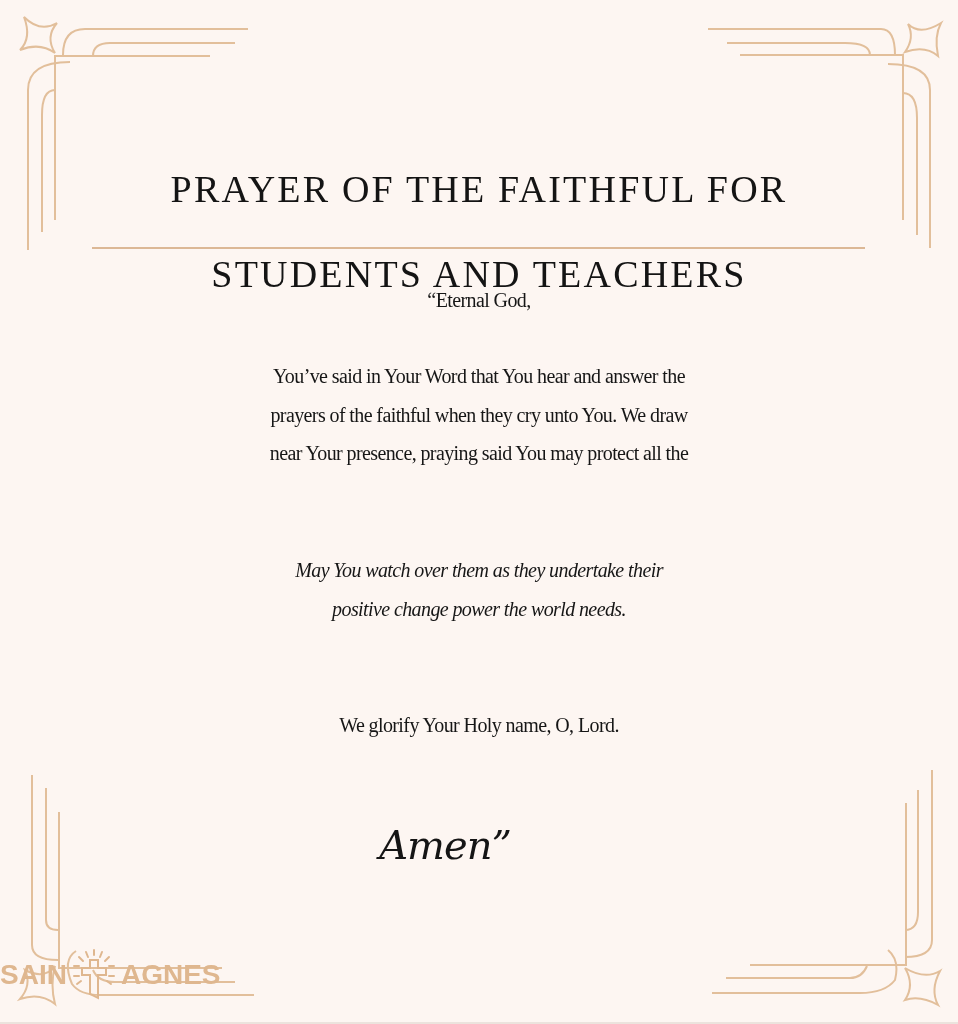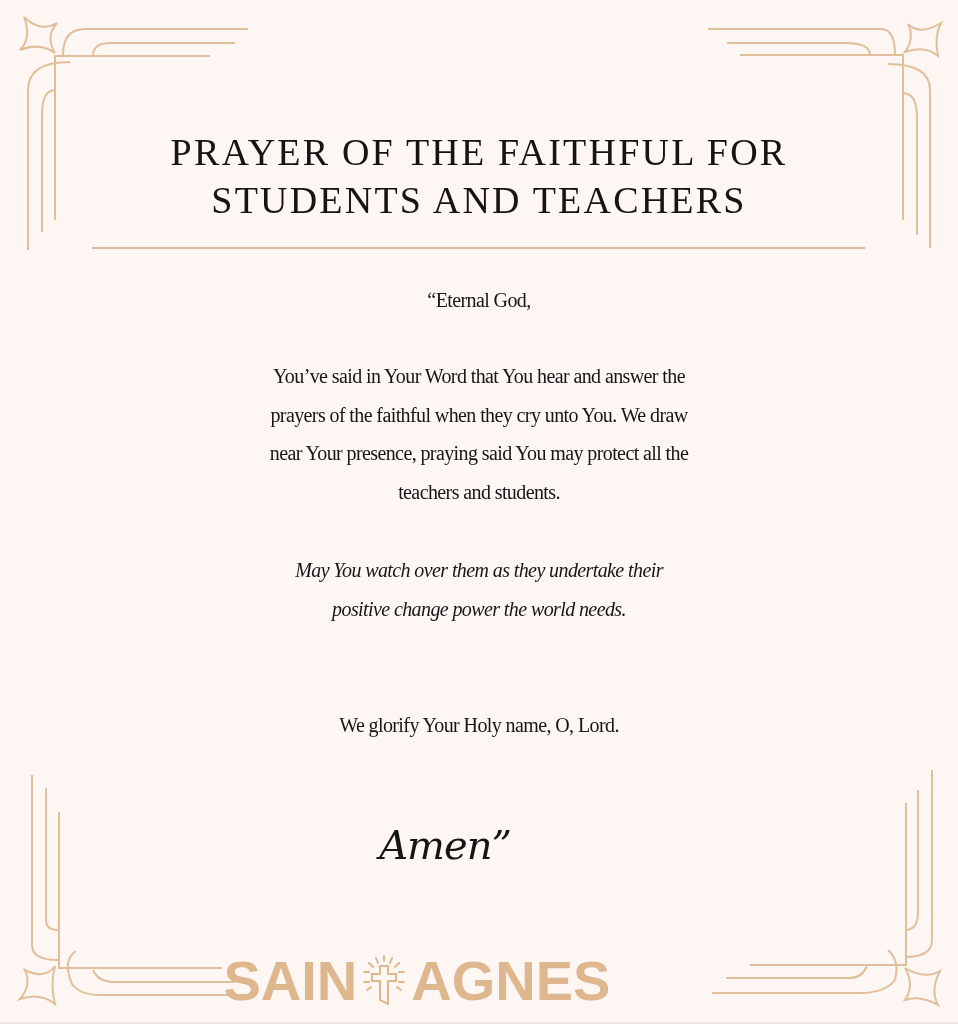--- a/index.html
+++ b/index.html
@@ -3,36 +3,36 @@
 <meta charset="utf-8">
 <style>
   html, body { margin:0; padding:0; }
   body { width:958px; height:1024px; background:#fdf6f2; position:relative; overflow:hidden; }
   .frame { position:absolute; left:0; top:0; width:958px; height:1024px; }
   .title {
     position:absolute; left:0; width:958px; top:128px; text-align:center;
     font-family:"Liberation Serif", serif; font-size:38px; letter-spacing:2.2px;
     color:#141414; line-height:48px; font-weight:normal;
   }
-  .title span { display:block; }
+  .title span { display:block;margin-top:37px; }
   .rule { position:absolute; left:92px; width:773px; top:247px; height:2px; background:#dcb896; }
   .body-text {
     position:absolute; left:60px; width:838px; text-align:center;
     font-family:"Liberation Serif", serif; font-size:20px; color:#161616;
     line-height:38.5px; letter-spacing:-0.6px;
   }
   .body-text span { display:block; white-space:nowrap; }
   .amen {
     position:absolute; left:0; width:890px; top:822px; text-align:center;
     font-family:"DejaVu Serif", serif; font-style:italic; font-size:40px; color:#151515;
     letter-spacing:-1px;
   }
   .logo {
-    position:absolute; top:948px; left:0; width:834px; display:flex; justify-content:center; align-items:center;
-    font-family:"Liberation Sans", sans-serif; font-weight:bold; font-size:56px; color:#dfb78f; letter-spacing:0px;
+    position:absolute; top:948px; left:0; width:834px; display:flex; align-items:center;
+    font-family:"Liberation Sans", sans-serif; font-weight:bold; font-size:28px; color:#dfb78f; letter-spacing:0px;
   }
   .logo svg { margin:0 4px; }
   .bottom-line { position:absolute; left:0; bottom:0; width:958px; height:2px; background:#ece3dd; }
 </style>
 </head>
 <body>
 
 <svg class="frame" viewBox="0 0 958 1024" xmlns="http://www.w3.org/2000/svg">
   <g fill="none" stroke="#e2bf9b" stroke-width="2">
 
@@ -82,21 +82,20 @@
 <div class="rule"></div>
 
 <div class="body-text" style="top:281px;">
   <span>“Eternal God,</span>
 </div>
 
 <div class="body-text" style="top:357px;">
   <span>You’ve said in Your Word that You hear and answer the</span>
   <span>prayers of the faithful when they cry unto You. We draw</span>
   <span>near Your presence, praying said You may protect all the</span>
-  <span>teachers and students.</span>
 </div>
 
 <div class="body-text" style="top:551px;font-style:italic;">
   <span>May You watch over them as they undertake their</span>
   <span>positive change power the world needs.</span>
 </div>
 
 <div class="body-text" style="top:706px;">
   <span>We glorify Your Holy name, O, Lord.</span>
 </div>

